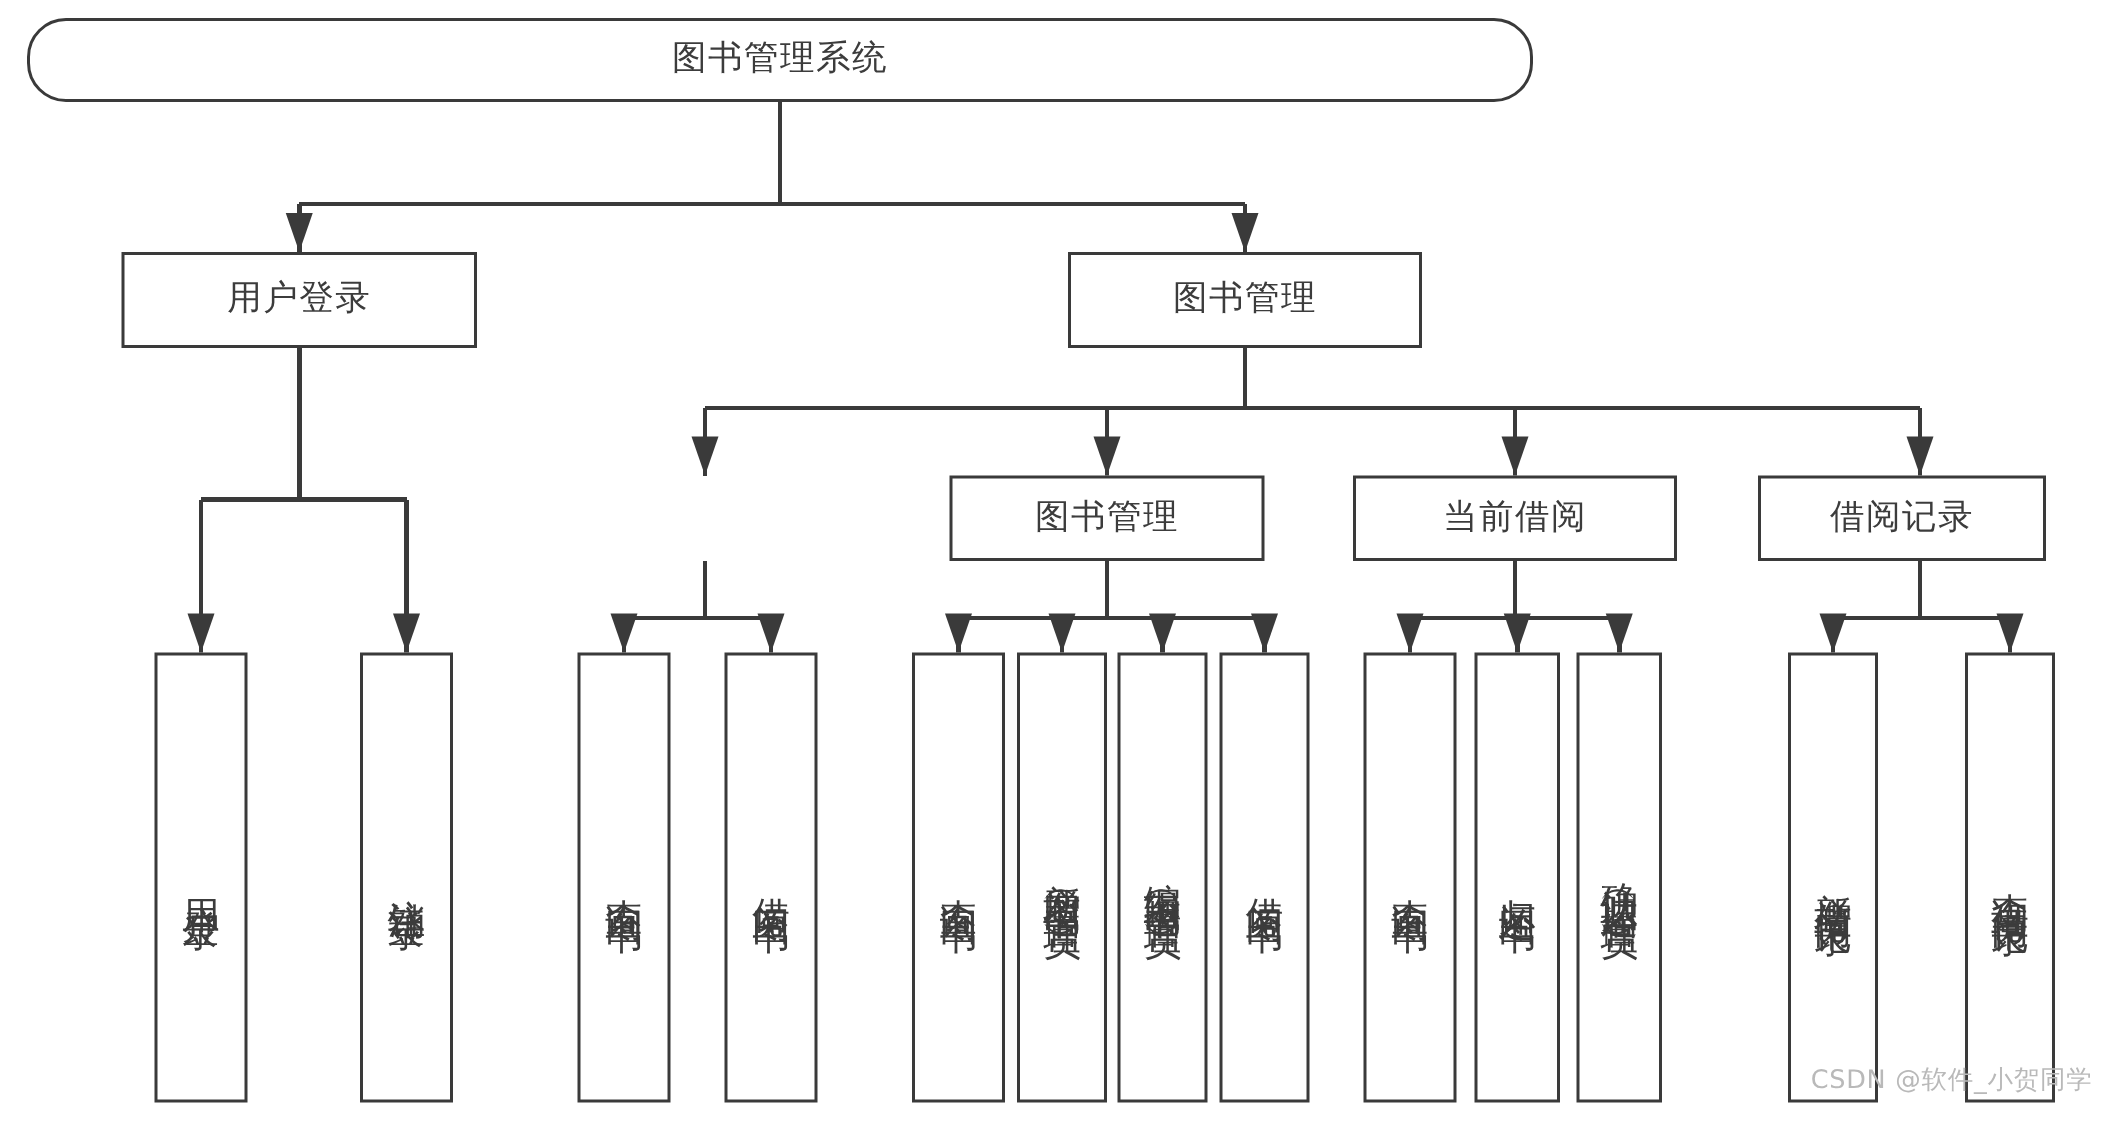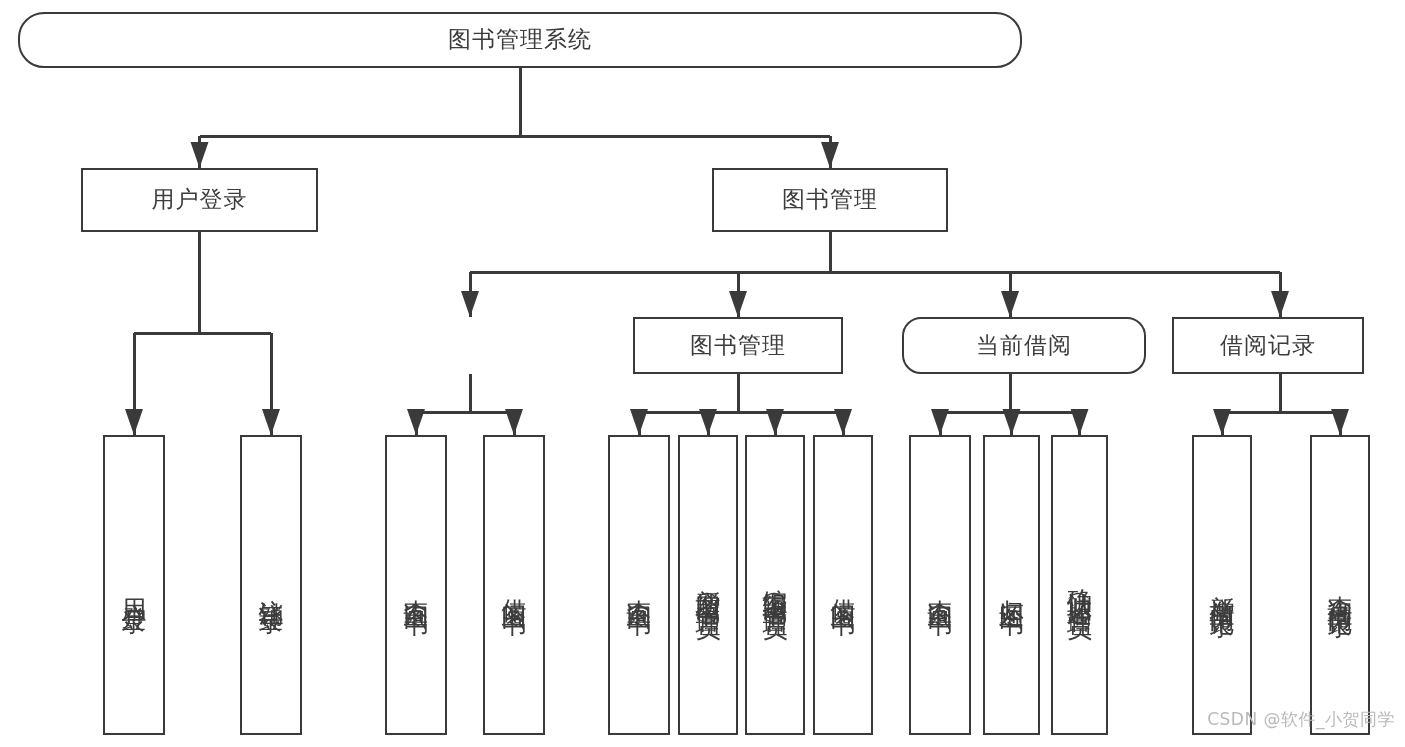--- a/index.html
+++ b/index.html
@@ -139,21 +139,21 @@
   <div class="node horiz" style="left: 81px; top: 168px; width: 237px; height: 64px;">
     <span class="node-label">用户登录</span>
   </div>
   <div class="node horiz" style="left: 712px; top: 168px; width: 236px; height: 64px;">
     <span class="node-label">图书管理</span>
   </div>
 
   <div class="node horiz" style="left: 633px; top: 317px; width: 210px; height: 57px;">
     <span class="node-label">图书管理</span>
   </div>
-  <div class="node horiz" style="left: 902px; top: 317px; width: 244px; height: 57px; border-radius: 19px;">
+  <div class="node horiz" style="left: 902px; top: 317px; width: 216px; height: 57px;">
     <span class="node-label">当前借阅</span>
   </div>
   <div class="node horiz" style="left: 1172px; top: 317px; width: 192px; height: 57px;">
     <span class="node-label">借阅记录</span>
   </div>
 
   <div class="node vert" style="left: 103px; top: 435px; width: 62px; height: 300px;">
     <span class="node-label">用户登录</span>
   </div>
   <div class="node vert" style="left: 240px; top: 435px; width: 62px; height: 300px;">

